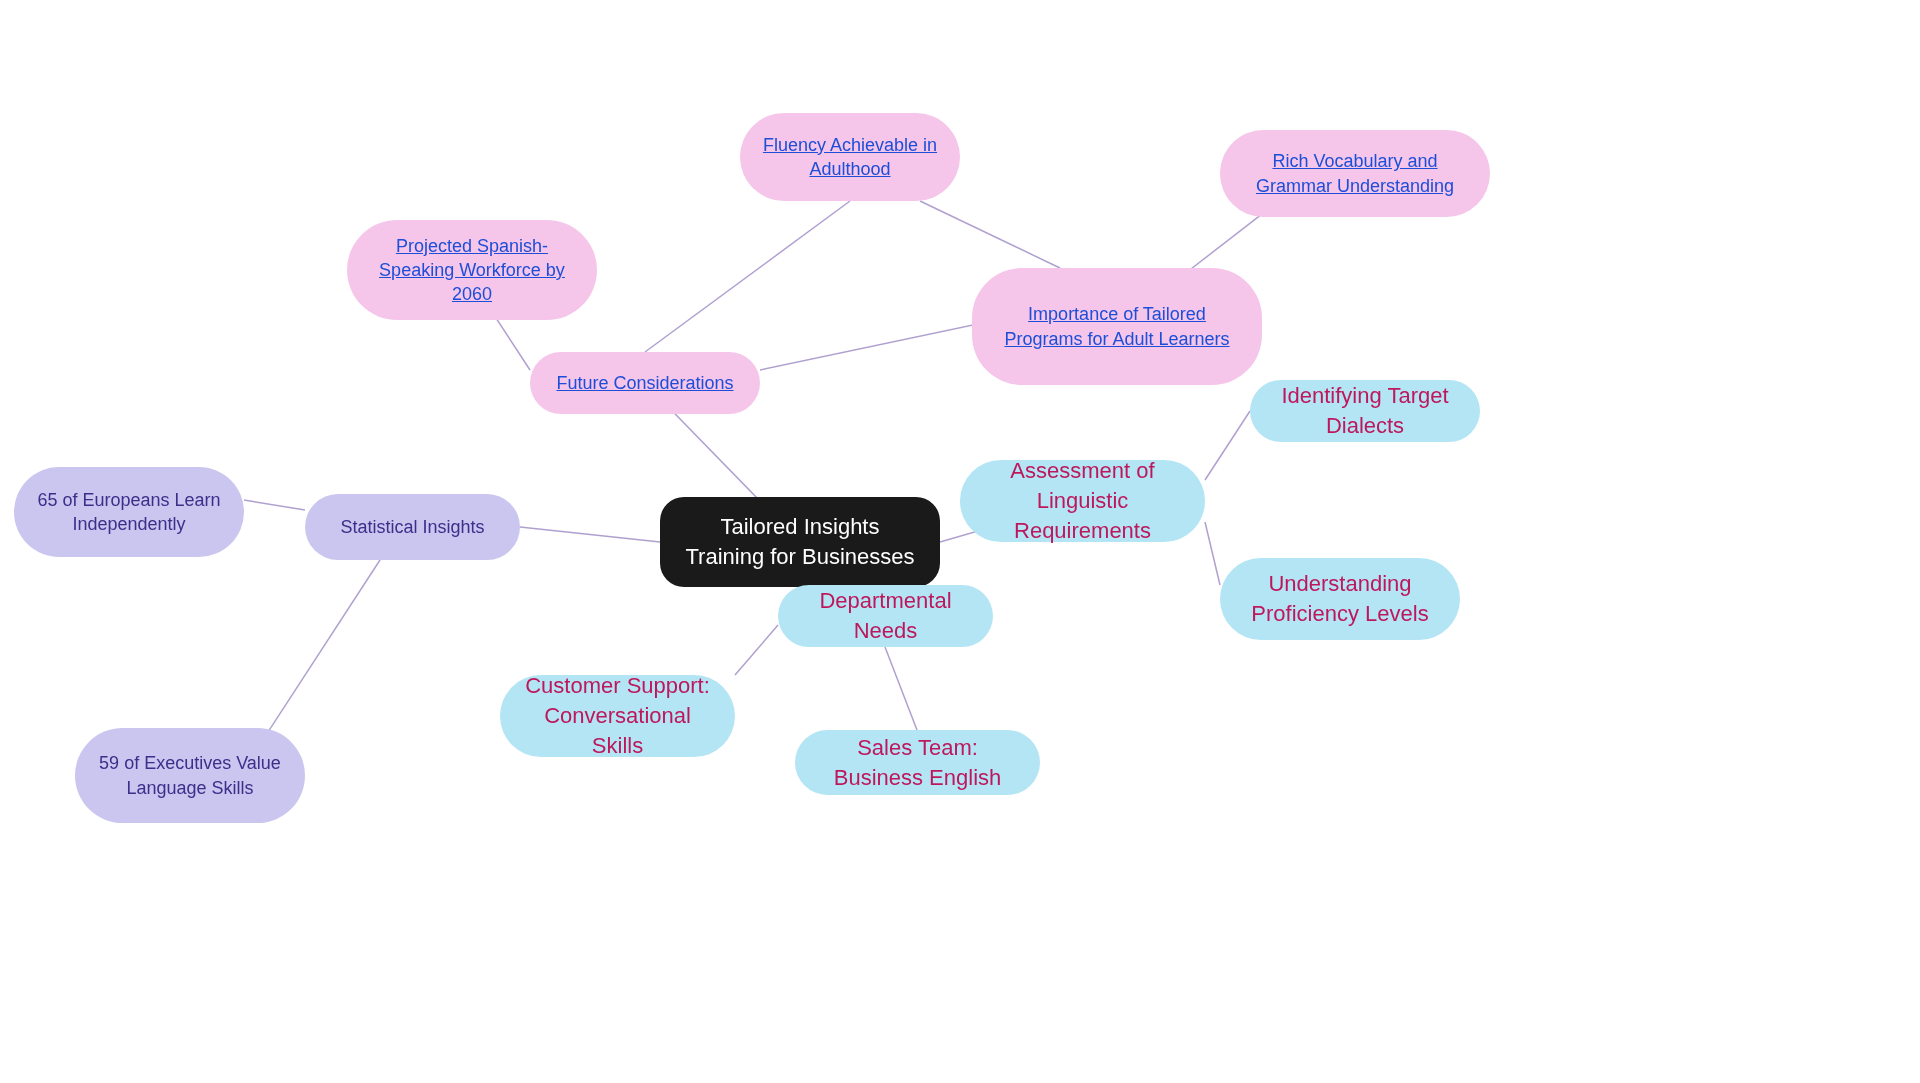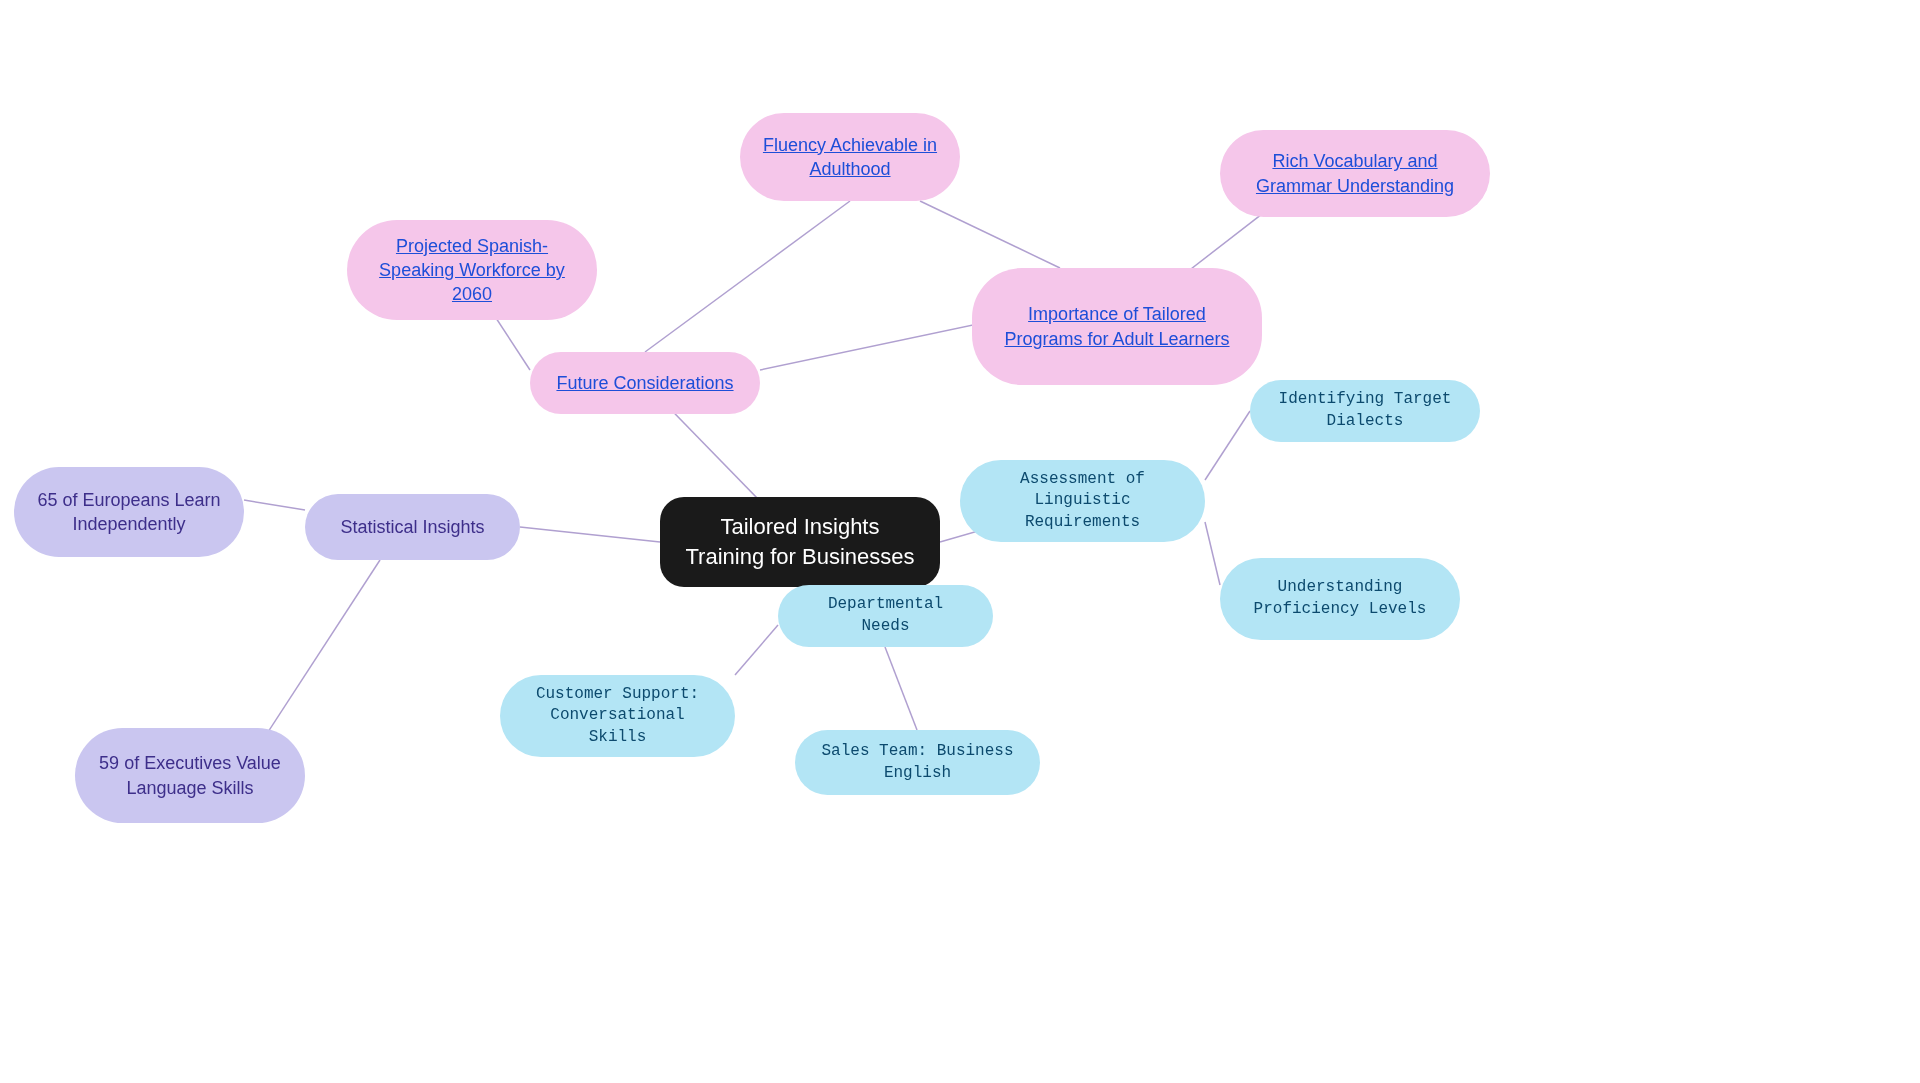--- a/index.html
+++ b/index.html
@@ -47,25 +47,24 @@
       background: #f5c6ea;
       color: #1d4ed8;
       border: none;
       font-size: 18px;
       font-weight: 400;
       text-decoration: underline;
     }
 
     .node-blue {
       background: #b3e5f5;
-      color: #0c4a6e;
+      color: #be185d;
       border: none;
-      font-size: 16px;
+      font-size: 22px;
       font-weight: 400;
-      font-family: Liberation Mono, monospace;
     }
 
     .node-lavender {
       background: #cac6f0;
       color: #3d2e8a;
       border: none;
       font-size: 18px;
       font-weight: 400;
     }
   </style>

